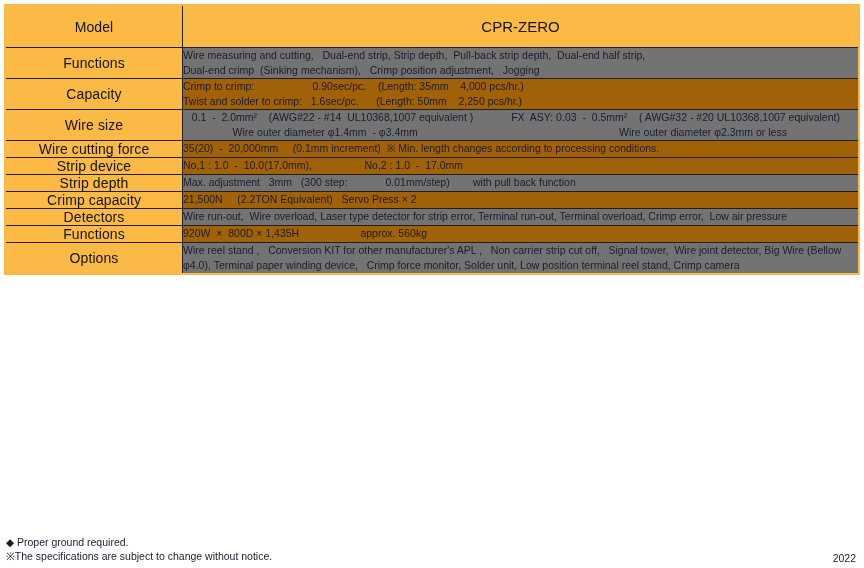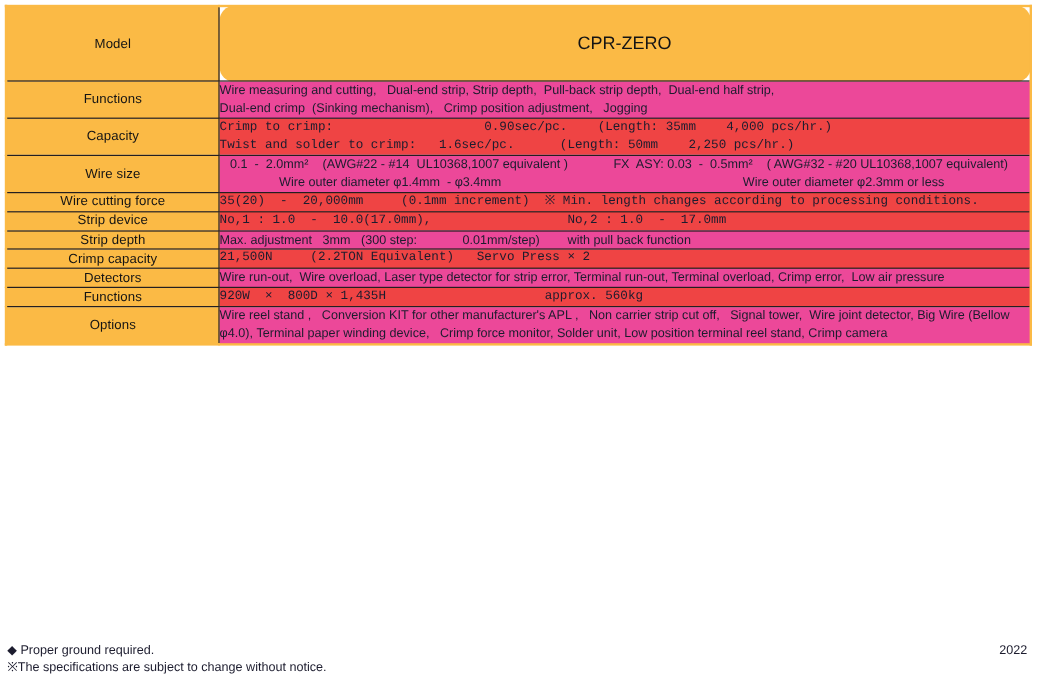--- a/index.html
+++ b/index.html
@@ -29,58 +29,57 @@
   }
   table.spec td {
     border: 1px solid #231f20;
     vertical-align: middle;
     padding: 0;
   }
   td.label {
     width: 176px;
     background: #FBBA45;
     text-align: center;
-    font-size: 11px;
+    font-size: 14px;
     color: #141414;
     letter-spacing: 0.1px;
     padding: 2px 2px;
   }
   td.value {
     padding: 4px 0 4px 8px;
     font-size: 10.5px;
     line-height: 1.42;
     color: #1c1c2e;
     white-space: pre;
   }
-  td.value.cream { background: #ef4444; font-family: Liberation Mono, monospace; }
-  td.value.white { background: #ec4899; }
+  td.value.cream { background: #a16207; }
+  td.value.white { background: #737373; }
   td.value.model {
     background: #FBBA45;
     text-align: center;
     font-size: 15px;
     color: #141414;
-    padding: 20px 0;
+    padding: 10px 0;
     white-space: normal;
-    border-radius: 12px;
   }
   .vline { display: block; }
   .footer {
     position: absolute;
     left: 6px;
     bottom: 4px;
     width: 852px;
     font-size: 10.5px;
     line-height: 1.32;
     color: #1c1c2e;
   }
   .footer .note { display: block; white-space: pre; }
   .footer .year {
     position: absolute;
     right: 2px;
-    top: 0;
+    top: 16px;
     font-size: 10.5px;
     color: #1c1c2e;
     margin-left: 16px;
   }
 </style>
 </head>
 <body>
 
 <div class="page">
 

